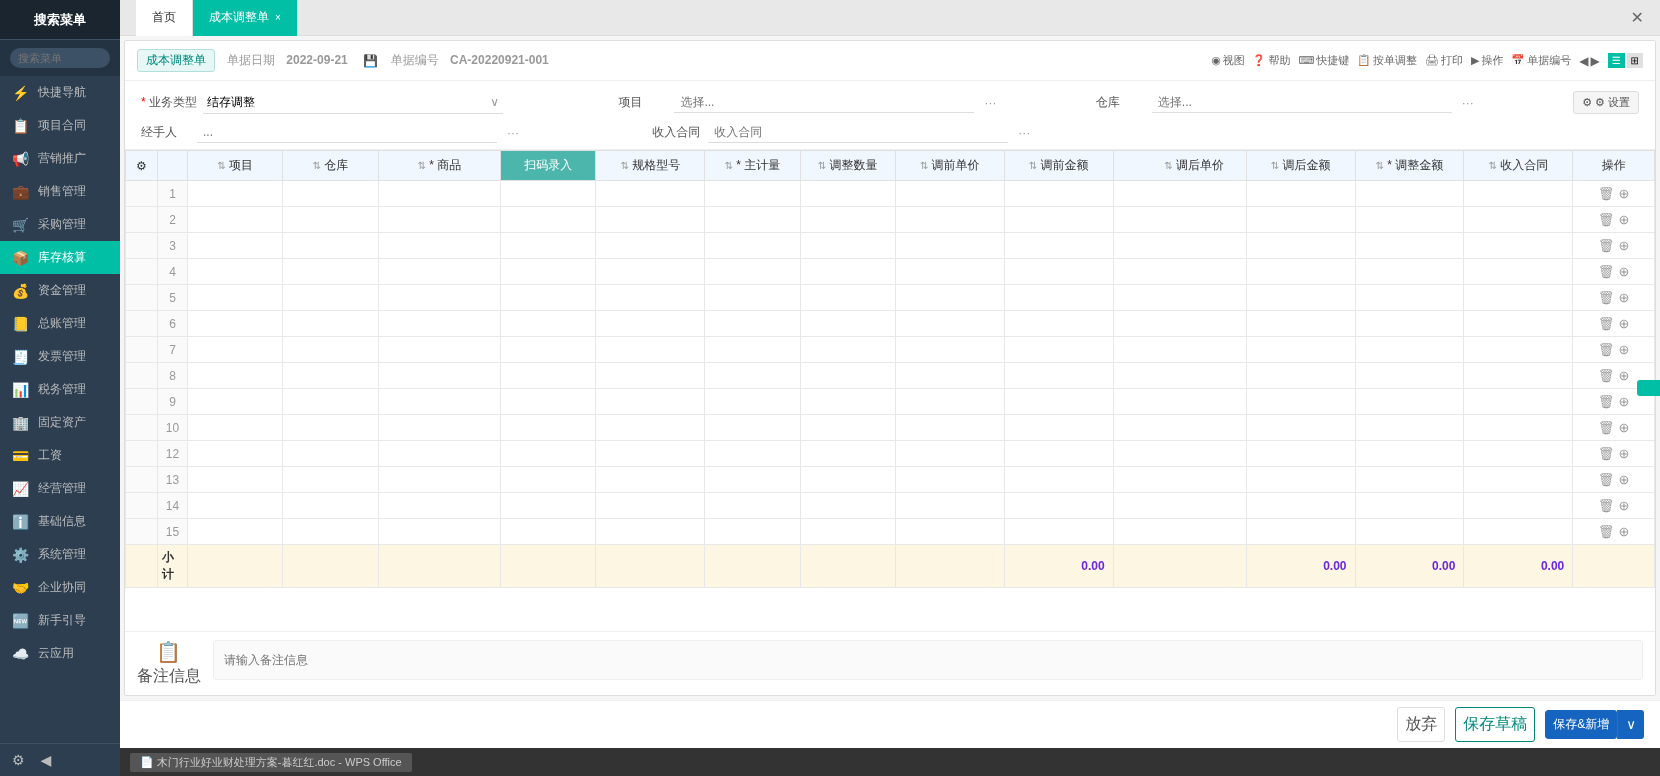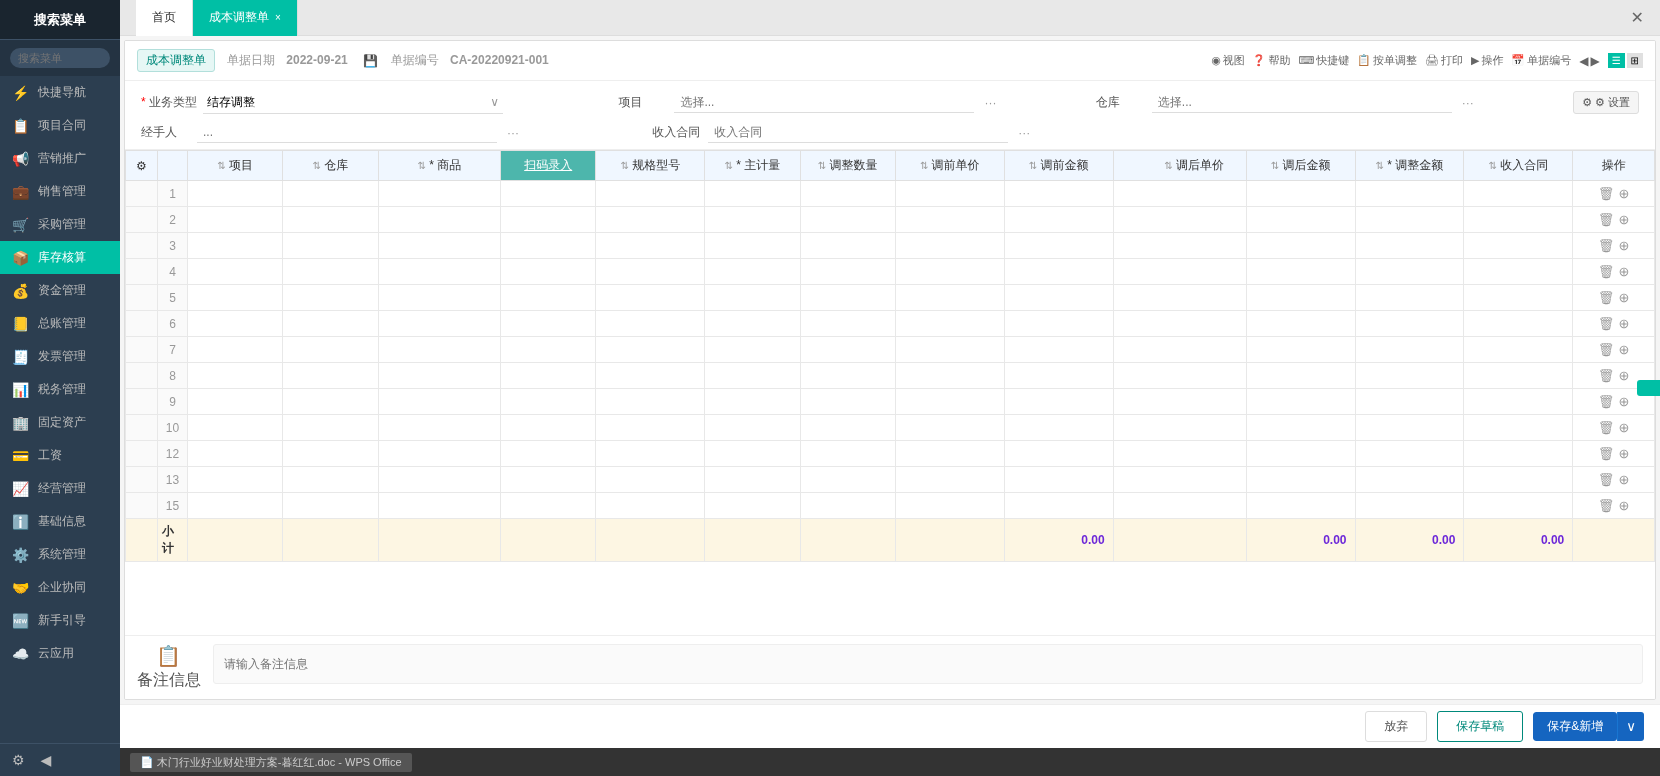--- a/index.html
+++ b/index.html
@@ -271,33 +271,33 @@
       background: #333;
       color: #ccc;
       height: 28px;
       display: flex;
       align-items: center;
       padding: 0 10px;
       font-size: 11px;
       gap: 8px;
     }
     .btn {
-      padding: 6px 18px;
+      padding: 6px 7px;
       border-radius: 3px;
       border: none;
       cursor: pointer;
-      font-size: 12px;
+      font-size: 16px;
     }
     .btn-default { background: #fff; border: 1px solid #ddd; color: #555; }
     .btn-outline { background: #fff; border: 1px solid #00897b; color: #00897b; }
     .btn-save-new {
       background: #1565c0;
       color: #fff;
       border: none;
-      padding: 6px 14px;
+      padding: 6px 8px;
       border-radius: 3px;
       cursor: pointer;
       font-size: 12px;
       display: flex;
       align-items: center;
       gap: 4px;
     }
 
     
     .right-edge-tab {
@@ -528,21 +528,21 @@
                 <span>项目</span>
               </th>
               <th style="min-width:70px;background:#f0f7ff;">
                 <span class="sort-icon">⇅</span>
                 <span>仓库</span>
               </th>
               <th style="min-width:90px;background:#f0f7ff;">
                 <span class="sort-icon">⇅</span>
                 <span>* 商品</span>
               </th>
-              <th class="highlighted" style="min-width:70px;text-decoration:underline;">
+              <th class="highlighted" style="min-width:70px;">
                 <span>扫码录入</span>
               </th>
               <th style="min-width:80px;background:#f0f7ff;">
                 <span class="sort-icon">⇅</span>
                 <span>规格型号</span>
               </th>
               <th style="min-width:70px;background:#f0f7ff;">
                 <span class="sort-icon">⇅</span>
                 <span>* 主计量</span>
               </th>
@@ -829,20 +829,43 @@
                 <td>
                   <div class="action-icons">
           <button class="action-icon-btn" title="删除">🗑</button>
           <button class="action-icon-btn" title="复制">⊕</button>
         </div>
                 </td>
               </tr>
               <tr>
                 <td style="background: rgb(250, 250, 250);"></td>
                 <td class="row-num">13</td>
+                <td></td>
+                <td></td>
+                <td></td>
+                <td></td>
+                <td></td>
+                <td></td>
+                <td></td>
+                <td></td>
+                <td></td>
+                <td></td>
+                <td></td>
+                <td></td>
+                <td></td>
+                <td>
+                  <div class="action-icons">
+          <button class="action-icon-btn" title="删除">🗑</button>
+          <button class="action-icon-btn" title="复制">⊕</button>
+        </div>
+                </td>
+              </tr>
+              <tr>
+                <td style="background: rgb(250, 250, 250);"></td>
+                <td class="row-num">14</td>
                 <td></td>
                 <td></td>
                 <td></td>
                 <td></td>
                 <td></td>
                 <td></td>
                 <td></td>
                 <td></td>
                 <td></td>
                 <td></td>

